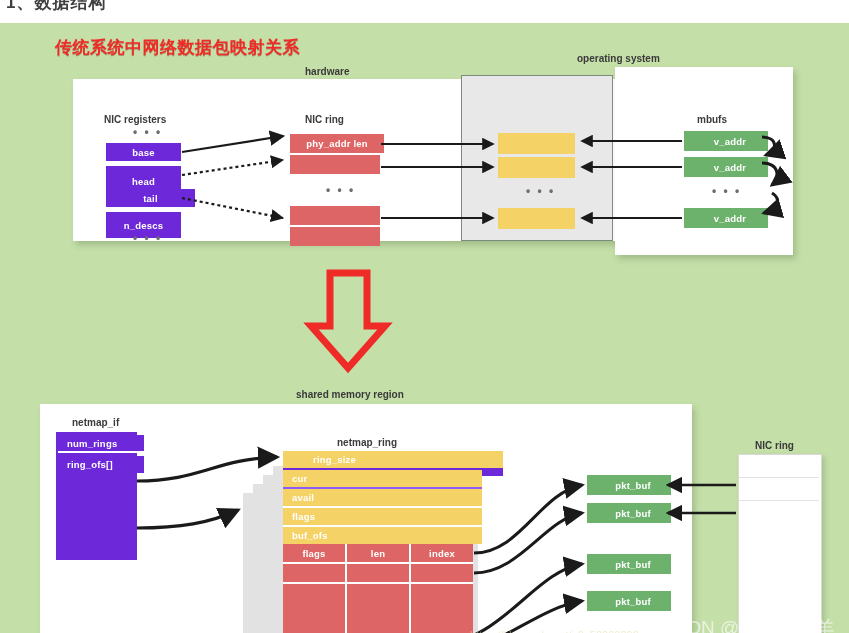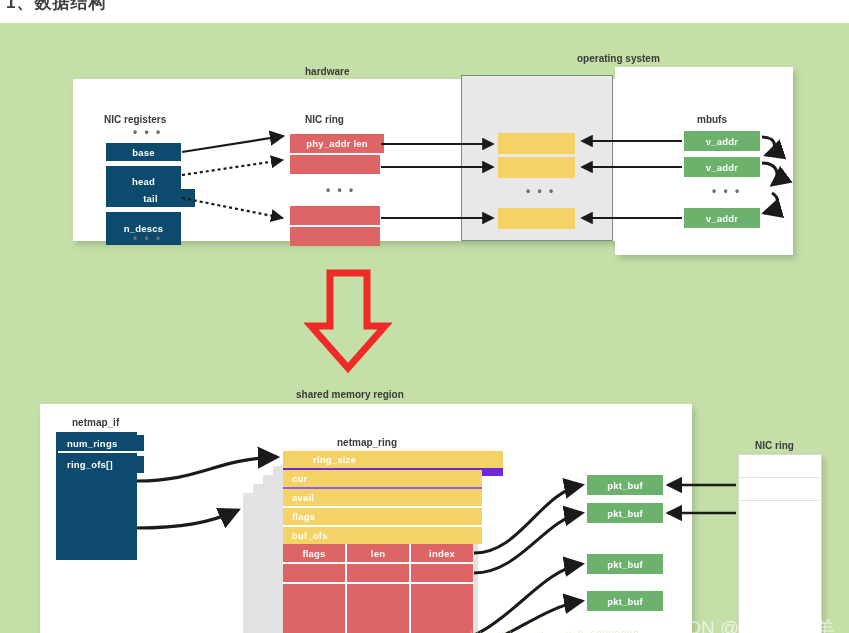--- a/index.html
+++ b/index.html
@@ -33,24 +33,24 @@
 
   
   .panel{position:absolute;background:#ffffff;box-shadow:3px 4px 6px rgba(60,90,40,.25);}
 
   
   .greybox{position:absolute;background:#e8e8e8;border:1px solid #7d8b7d;}
 
   
   .cell{position:absolute;display:flex;align-items:center;justify-content:center;
         font-size:9.5px;color:#ffffff;font-weight:bold;letter-spacing:.2px;}
-  .cell.blue{background:#0c4a6e;}
+  .cell.blue{background:#6d28d9;}
   .cell.red{background:#dd6565;}
   .cell.yellow{background:#f5d265;}
-  .cell.green{background:#6cb16c;}
+  .cell.green{background:#6cb16c;padding-left:8px;}
   .cell.white{background:#ffffff;border:1px solid #d9d9d9;}
   .cell.left{justify-content:flex-start;padding-left:9px;color:#ffffff;text-align:right;}
 
   .dots{position:absolute;font-size:12px;font-weight:bold;color:#6d6d6d;letter-spacing:2px;}
 
   svg.ov{position:absolute;left:0;top:0;width:849px;height:610px;overflow:visible;pointer-events:none;}
 
   
   .sheet{position:absolute;background:#e2e2e2;}
 
@@ -64,36 +64,37 @@
 </style>
 </head>
 <body>
 
 <div id="root">
 
   <div class="doc-heading">1、数据结构</div>
 
   <div class="slide">
 
+    <div class="sec-title" id="title-legacy">传统系统中网络数据包映射关系</div>
 
     <div class="lbl" style="left:305px;top:43px;">hardware</div>
     <div class="lbl" style="left:577px;top:30px;">operating system</div>
 
     <div class="panel" style="left:73px;top:56px;width:545px;height:162px;"></div>
 
     <div class="panel" style="left:615px;top:44px;width:178px;height:188px;"></div>
 
     <div class="greybox" style="left:461px;top:52px;width:150px;height:164px;"></div>
 
     <div class="lbl" style="left:104px;top:91px;">NIC registers</div>
     <div class="dots" style="left:133px;top:102px;">• • •</div>
     <div class="cell blue" style="left:106px;top:120px;width:75px;height:18px;">base</div>
     <div class="cell blue" style="left:106px;top:143px;width:75px;height:31px;">head</div>
     <div class="cell blue" style="left:106px;top:166px;width:89px;height:18px;">tail</div>
-    <div class="cell blue" style="left:106px;top:189px;width:75px;height:33px;">n_descs</div>
+    <div class="cell blue" style="left:106px;top:189px;width:75px;height:26px;">n_descs</div>
     <div class="dots" style="left:133px;top:208px;">• • •</div>
 
     <div class="lbl" style="left:305px;top:91px;">NIC ring</div>
     <div class="cell red" style="left:290px;top:111px;width:94px;height:19px;">phy_addr len</div>
     <div class="cell red" style="left:290px;top:132px;width:90px;height:19px;"></div>
     <div class="dots" style="left:326px;top:160px;">• • •</div>
     <div class="cell red" style="left:290px;top:183px;width:90px;height:19px;"></div>
     <div class="cell red" style="left:290px;top:204px;width:90px;height:19px;"></div>
 
     <div class="lbl" style="left:513px;top:91px;margin-top:48px;">buffers</div>

